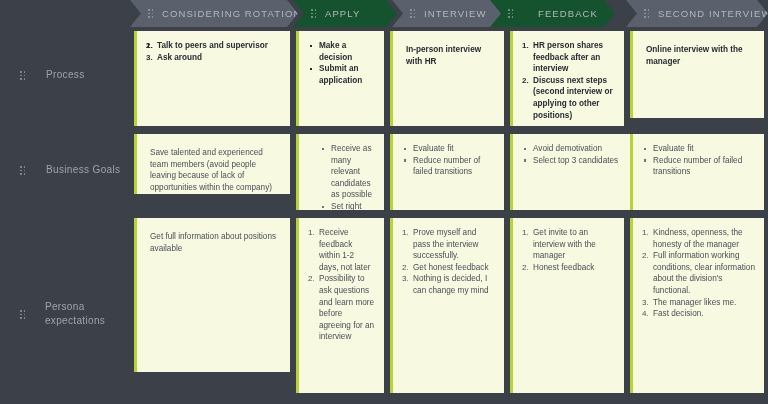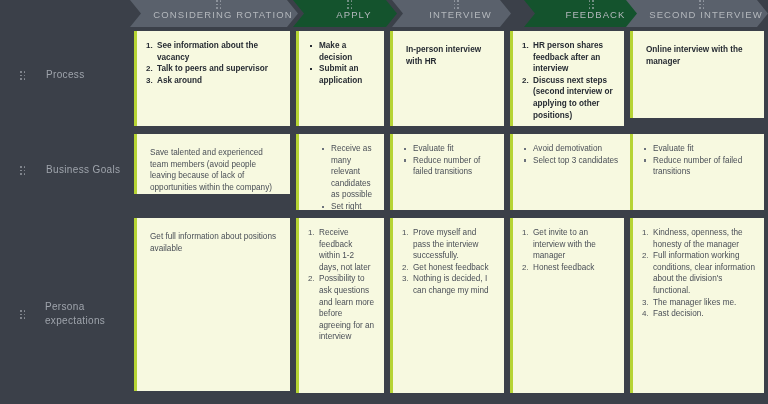--- a/index.html
+++ b/index.html
@@ -32,21 +32,20 @@
     display: flex;
     align-items: center;
     padding-left: 18px;
     color: #b4b8bd;
     font-size: 9.5px;
     letter-spacing: 1.1px;
     text-transform: uppercase;
     white-space: nowrap;
     -webkit-clip-path: polygon(0 0, calc(100% - 11px) 0, 100% 50%, calc(100% - 11px) 100%, 0 100%, 11px 50%);
     clip-path: polygon(0 0, calc(100% - 11px) 0, 100% 50%, calc(100% - 11px) 100%, 0 100%, 11px 50%);
-    flex-direction: column;
   }
   .stage-header.tone-a { background: #5a616c; }
   .stage-header.tone-b { background: #14532d; }
   .stage-header .handle { margin-right: 9px; flex: 0 0 auto; }
 
   .handle {
     display: inline-block;
     width: 5px;
     height: 9px;
     position: relative;
@@ -147,21 +146,21 @@
       <span class="handle">
           <i></i>
           <i></i>
           <i></i>
           <i></i>
           <i></i>
           <i></i>
         </span>
       <span>INTERVIEW</span>
     </div>
-    <div class="stage-header tone-b" style="left:394px;width:125px;">
+    <div class="stage-header tone-b" style="left:360px;width:125px;gap:16px;">
       <span class="handle">
           <i></i>
           <i></i>
           <i></i>
           <i></i>
           <i></i>
           <i></i>
         </span>
       <span>FEEDBACK</span>
     </div>
@@ -210,21 +209,21 @@
           <i></i>
           <i></i>
         </span>
       <span class="txt">Persona expectations</span>
     </div>
   </div>
 
   <div class="card bold" style="left:134px;top:31px;width:156px;height:95px;">
     <div class="card-inner">
       <ol class="list">
-        <li><span class="mk">1.</span><span>See information about the vacancy</span></li>
+        <li><span class="mk">1.</span></li>
         <li><span class="mk">2.</span><span>Talk to peers and supervisor</span></li>
         <li><span class="mk">3.</span><span>Ask around</span></li>
       </ol>
     </div>
   </div>
 
   <div class="card bold" style="left:296px;top:31px;width:88px;height:95px;">
     <div class="card-inner">
       <ul class="list">
         <li><span class="mk"></span><span>Make a decision</span></li>
@@ -289,21 +288,21 @@
 
   <div class="card" style="left:630px;top:134px;width:134px;height:76px;">
     <div class="card-inner">
       <ul class="list">
         <li><span class="mk"></span><span>Evaluate fit</span></li>
         <li><span class="mk"></span><span>Reduce number of failed transitions</span></li>
       </ul>
     </div>
   </div>
 
-  <div class="card" style="left:134px;top:218px;width:156px;height:173px;">
+  <div class="card" style="left:134px;top:218px;width:156px;height:154px;">
     <div class="card-inner">
       <p class="plain">Get full information about positions available</p>
     </div>
   </div>
 
   <div class="card" style="left:296px;top:218px;width:88px;height:175px;">
     <div class="card-inner">
       <ol class="list">
         <li><span class="mk">1.</span><span>Receive feedback within 1-2 days, not later</span></li>
         <li><span class="mk">2.</span><span>Possibility to ask questions and learn more before agreeing for an interview</span></li>

